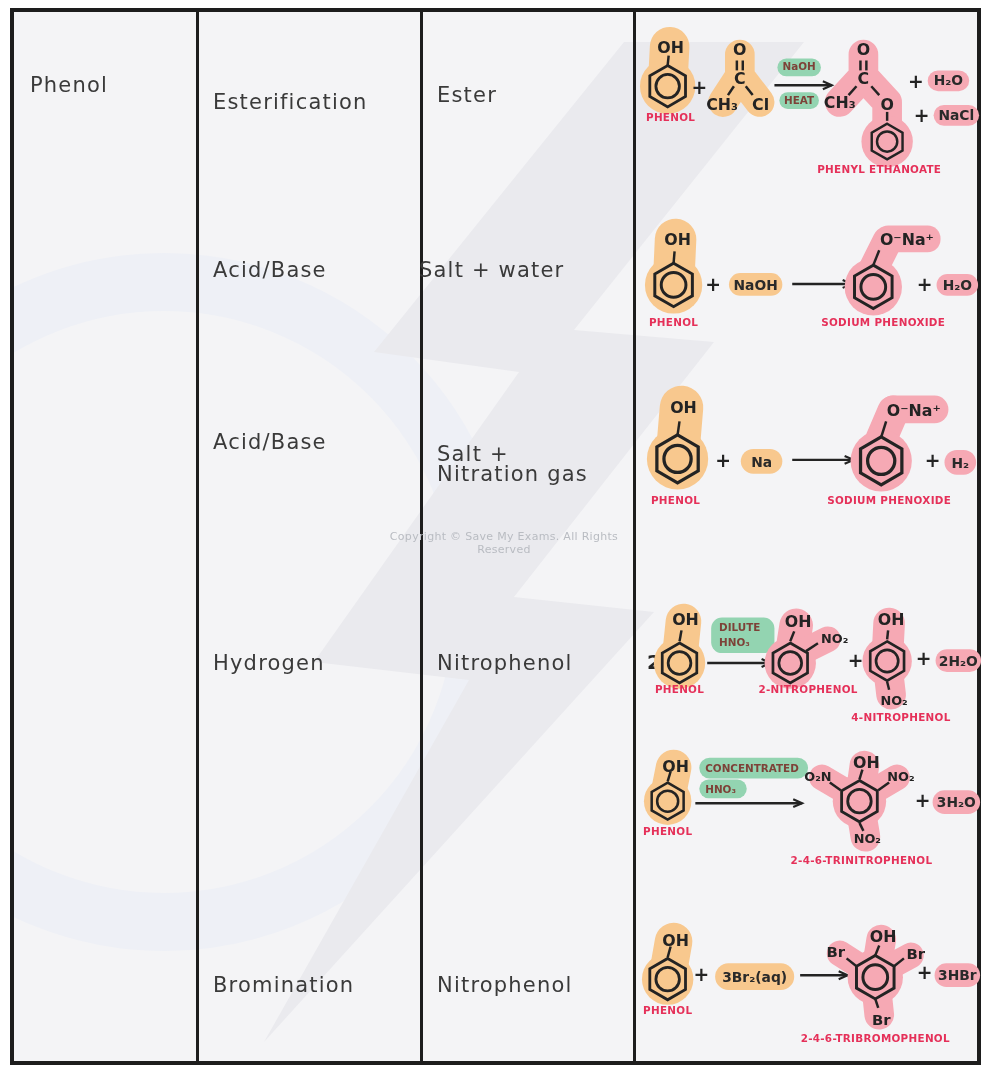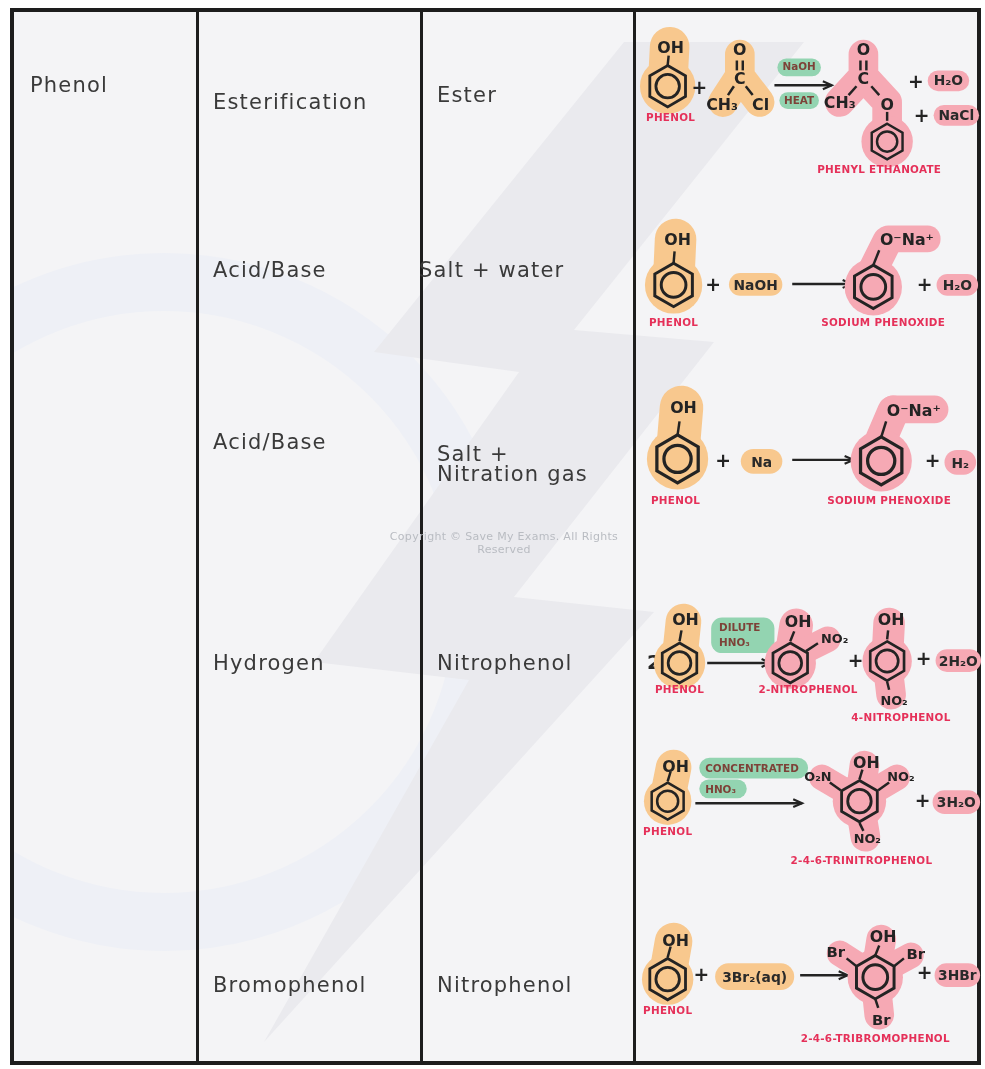--- a/index.html
+++ b/index.html
@@ -55,21 +55,21 @@
   <div class="vline" style="left:182px"></div>
   <div class="vline" style="left:406px"></div>
   <div class="vline" style="left:619px"></div>
 
   <div class="cell-label" style="left:16px;top:61px">Phenol</div>
 
   <div class="cell-label" style="left:199px;top:78px">Esterification</div>
   <div class="cell-label" style="left:199px;top:246px">Acid/Base</div>
   <div class="cell-label" style="left:199px;top:418px">Acid/Base</div>
   <div class="cell-label" style="left:199px;top:639px">Hydrogen</div>
-  <div class="cell-label" style="left:199px;top:961px">Bromophenol</div>
+  <div class="cell-label" style="left:199px;top:961px">Bromination</div>
 
   <div class="cell-label" style="left:423px;top:71px">Ester</div>
   <div class="cell-label" style="left:405px;top:246px">Salt + water</div>
   <div class="cell-label" style="left:423px;top:430px">Salt +</div>
   <div class="cell-label" style="left:423px;top:450px">Nitration gas</div>
   <div class="cell-label" style="left:423px;top:639px">Nitrophenol</div>
   <div class="cell-label" style="left:423px;top:961px">Nitrophenol</div>
 
   <svg class="scheme" style="left:624px;top:6px" width="348" height="172" viewBox="0 0 352 172">
     <g>

